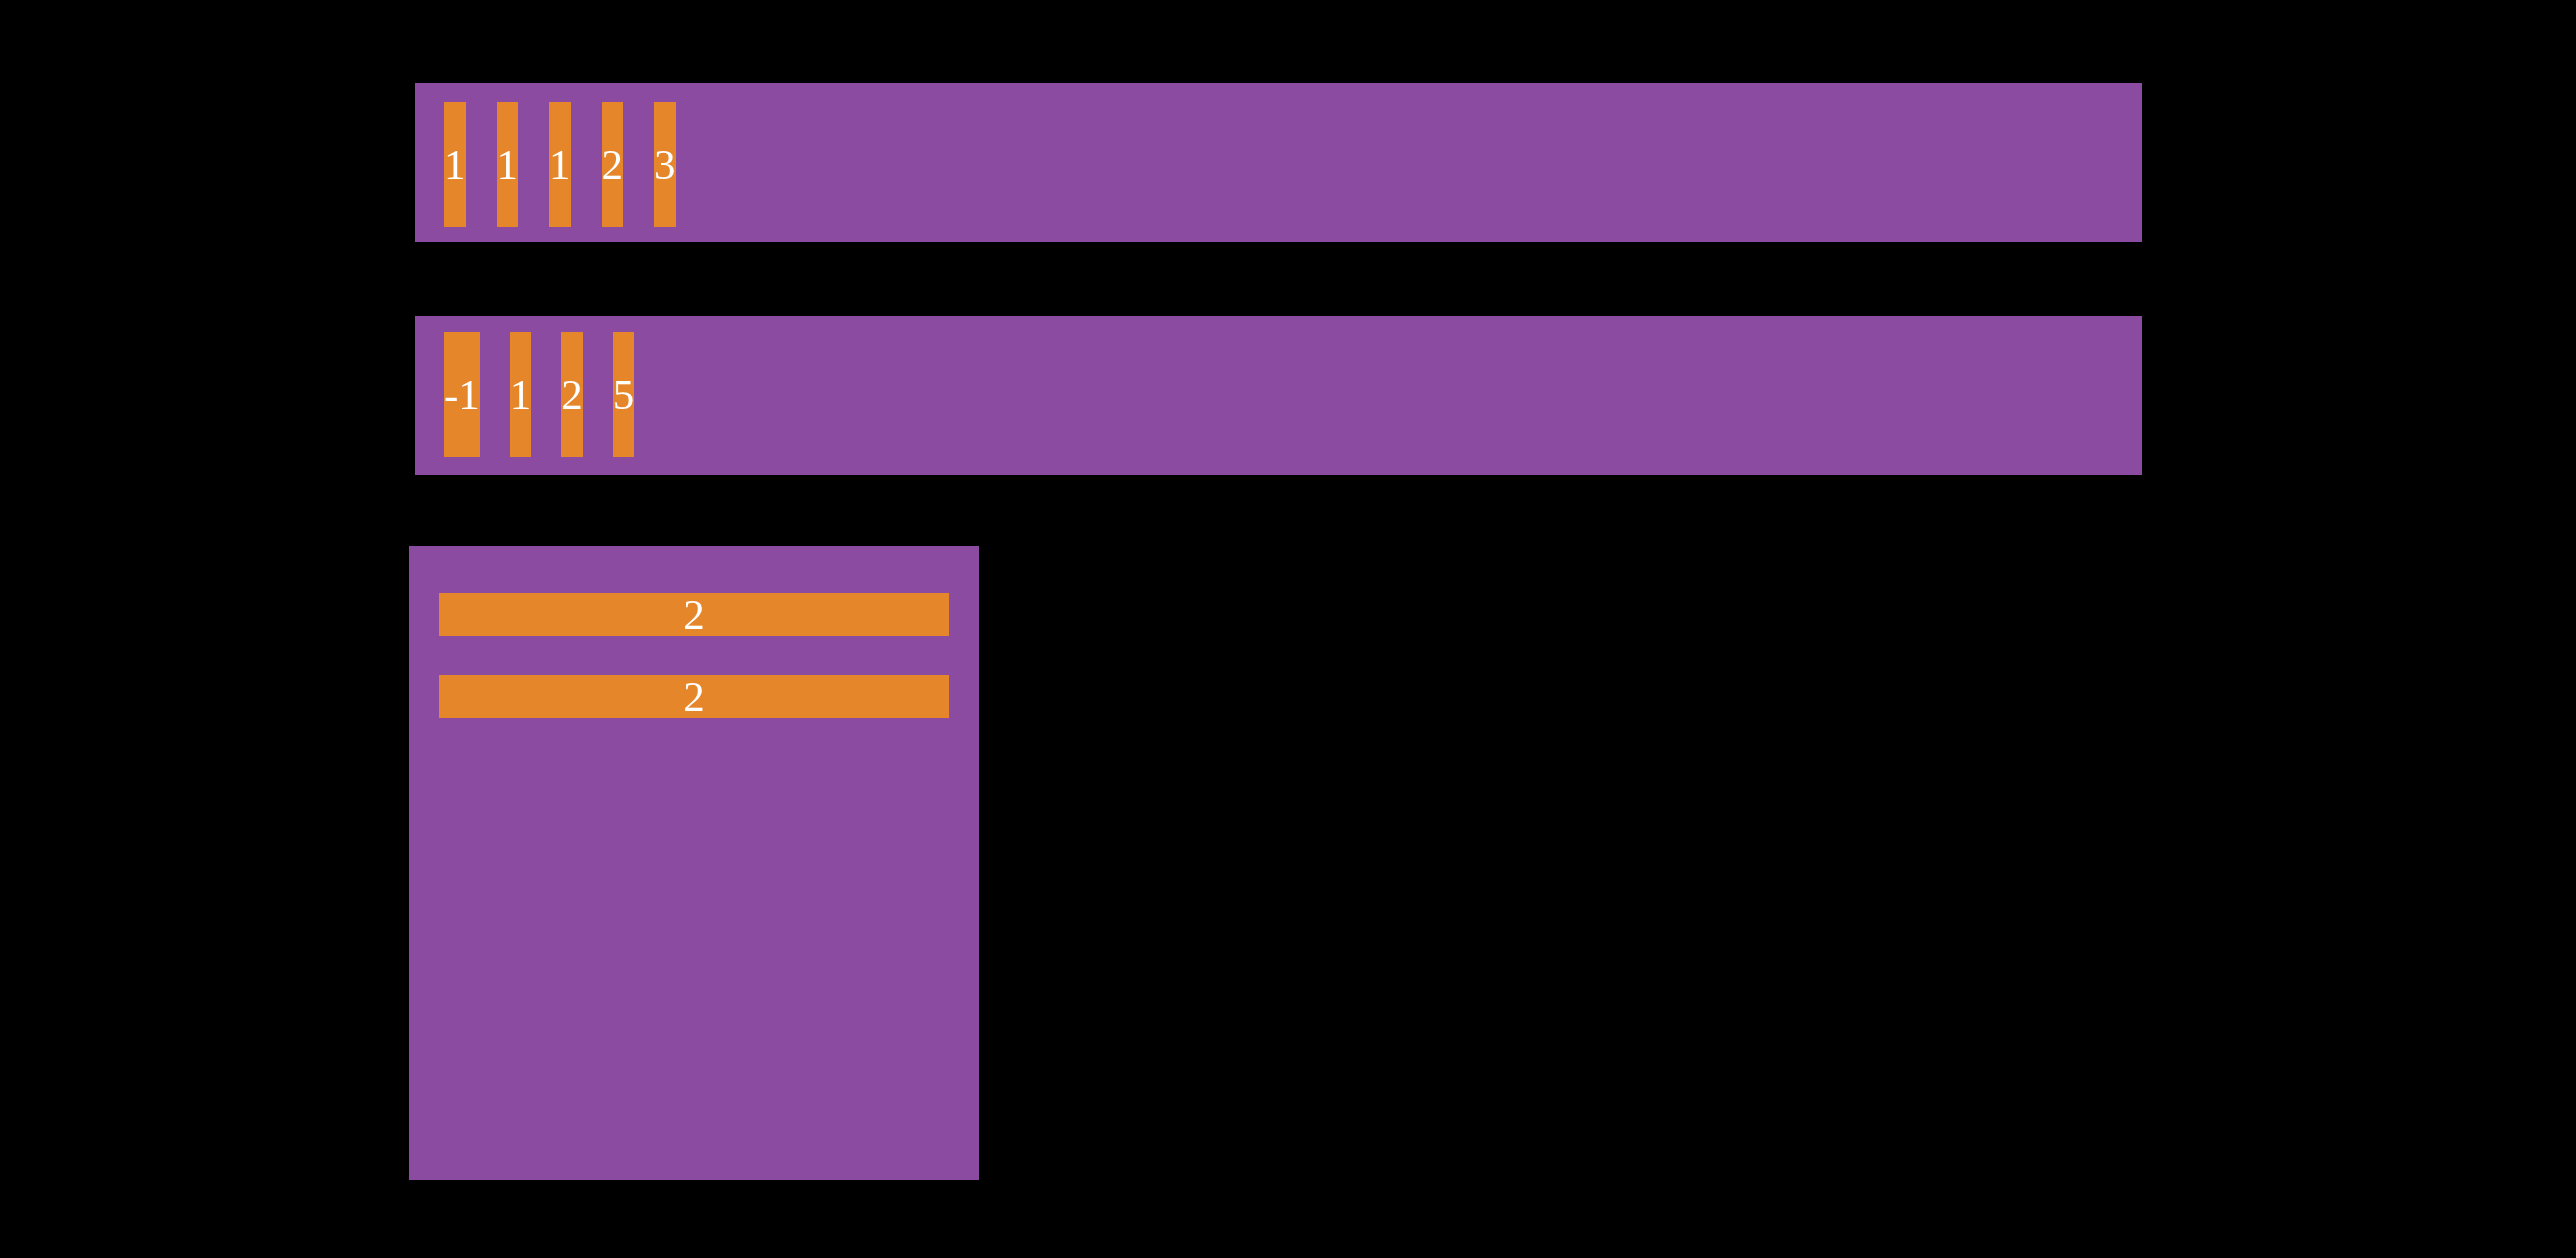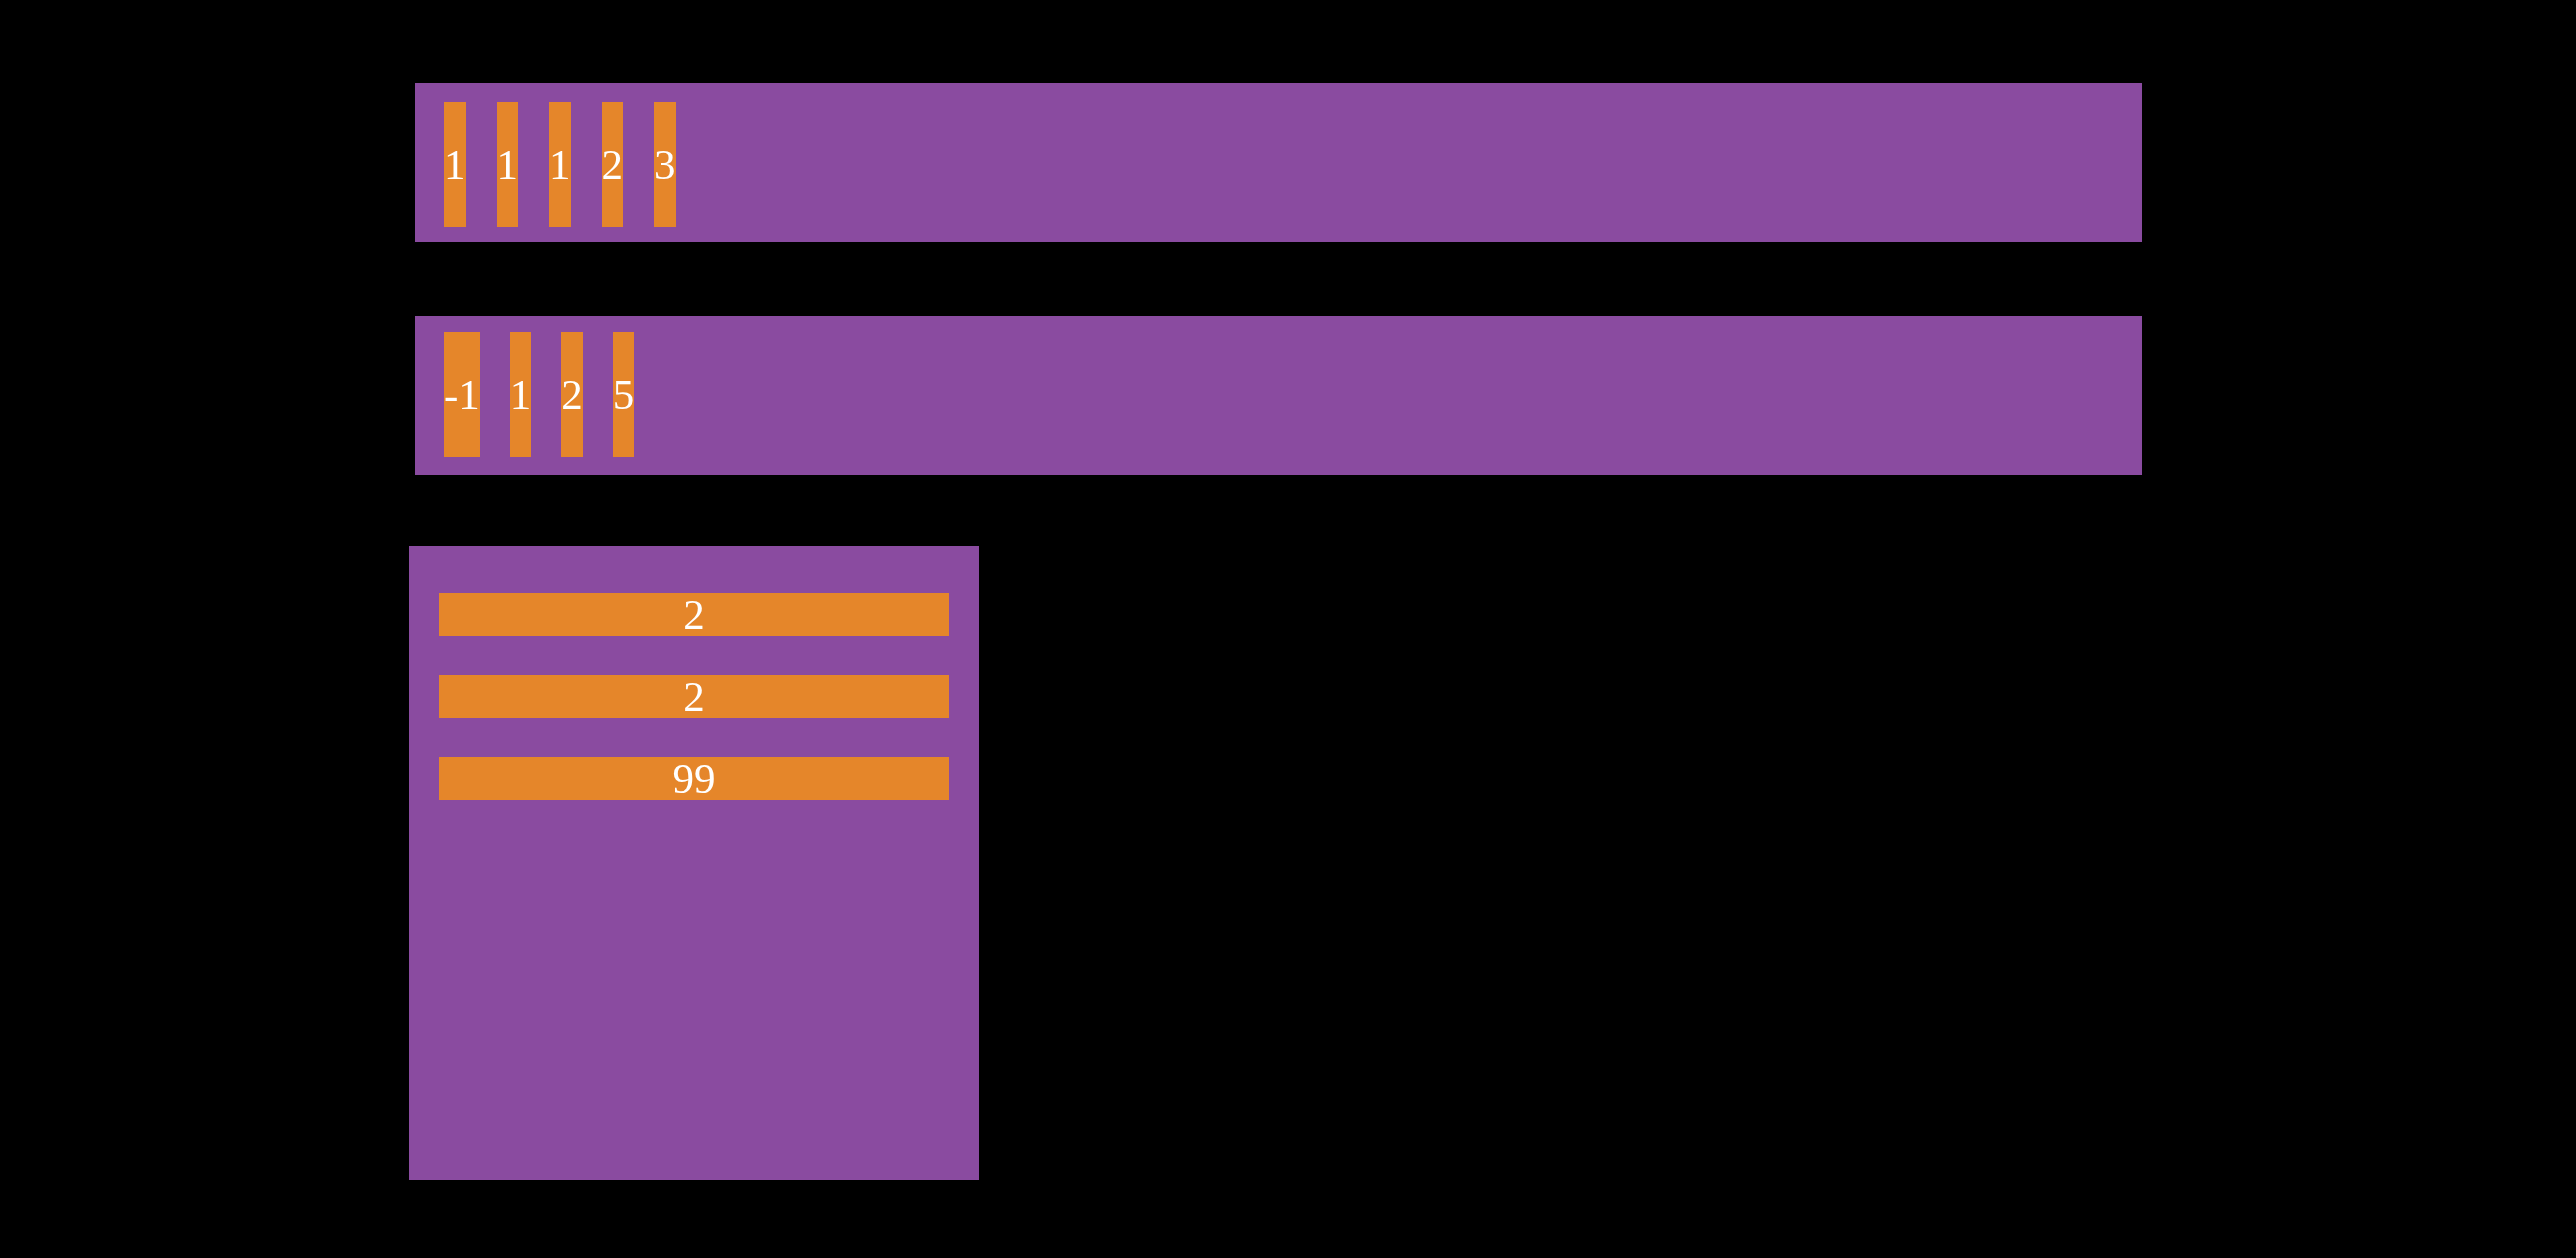--- a/index.html
+++ b/index.html
@@ -132,19 +132,16 @@
     </div>
   </div>
 
   <div class="flex-col" id="col-grow">
     <div class="col-item" style="height:126px;">
       <span>2</span>
     </div>
     <div class="col-item" style="height:126px;">
       <span>2</span>
     </div>
-    <div class="col-item" style="height:209px;">
-      <span>99</span>
-    </div>
   </div>
 
 </div>
 
 
 </body></html>

